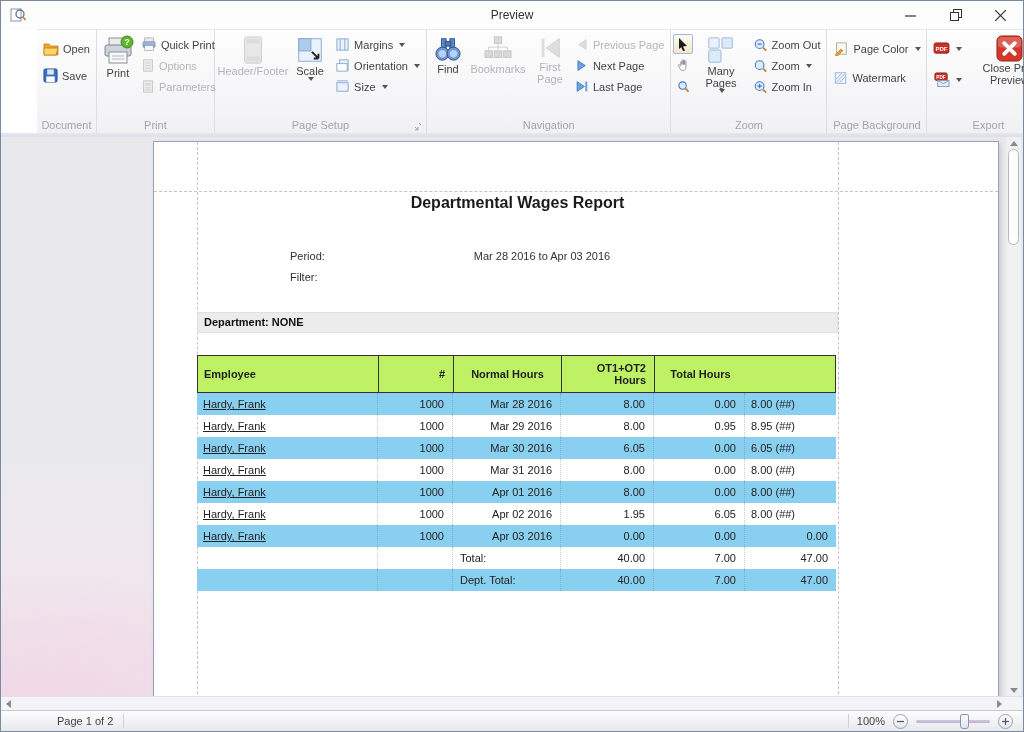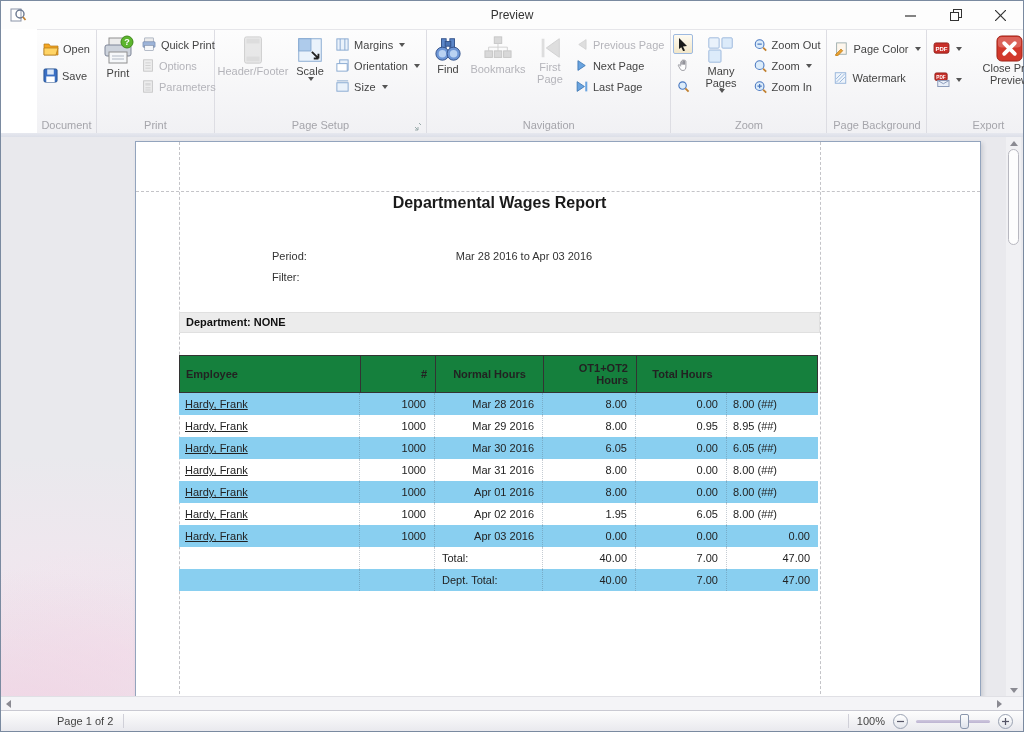--- a/index.html
+++ b/index.html
@@ -28,32 +28,32 @@
   .toolbtn { width:20px; height:20px; display:flex; align-items:center; justify-content:center; margin-bottom:1px; }
   .launcher { position:absolute; right:3px; bottom:2px; width:10px; height:10px; }
 
   
   .ribbon-strip { height:4px; background:linear-gradient(#e6e8ef,#dcdfe8); flex:0 0 auto; }
   .docarea { position:relative; flex:1; background:
       radial-gradient(ellipse 420px 240px at 10px 600px, rgba(243,205,225,.75), transparent 70%),
       radial-gradient(ellipse 300px 160px at 120px 520px, rgba(246,220,235,.5), transparent 70%),
       radial-gradient(ellipse 500px 150px at 60px 430px, rgba(248,228,240,.45), transparent 75%),
       #e9e9ed; overflow:hidden; }
-  .page { position:absolute; left:134px; top:4px; width:846px; height:589px; background:#fff; border:1px solid #93a4bd; box-shadow:2px 2px 4px rgba(60,70,90,.18); }
+  .page { position:absolute; left:152px; top:4px; width:846px; height:589px; background:#fff; border:1px solid #93a4bd; box-shadow:2px 2px 4px rgba(60,70,90,.18); }
   .guide-v { position:absolute; top:0; bottom:0; width:0; border-left:1px dashed #c4c4c8; }
   .guide-h { position:absolute; left:0; right:0; height:0; border-top:1px dashed #c4c4c8; }
 
   .report-title { position:absolute; left:43px; width:641px; top:52px; text-align:center; font-size:16px; font-weight:bold; color:#1a1a1a; }
   .info-row { position:absolute; left:43px; width:641px; height:21px; font-size:11px; color:#333; }
   .info-label { position:absolute; left:93px; top:3px; }
   .info-value { position:absolute; left:160px; width:370px; top:3px; text-align:center; }
   .dept-band { position:absolute; left:43px; width:641px; top:170px; height:21px; background:#ececec; border:1px solid #e0e0e0; font-size:11px; font-weight:bold; color:#111; line-height:19px; padding-left:6px; }
 
   .wtable { position:absolute; left:43px; top:213px; width:639px; font-size:11px; color:#222; }
-  .thead { display:grid; grid-template-columns:181px 75px 108px 93px 91px 89px; border:1px solid #333; height:38px; font-weight:bold; background:#15803d; }
+  .thead { display:grid; grid-template-columns:181px 75px 108px 93px 91px 89px; border:1px solid #333; height:38px; font-weight:bold; background:#bef264; }
   .thcell { display:flex; align-items:center; border-right:1px solid #333; padding:0 8px; }
   .thcell:last-child { border-right:none; }
   .th-left { justify-content:flex-start; padding-left:6px; }
   .th-right { justify-content:flex-end; text-align:right; }
   .th-center { justify-content:center; }
   .trow { display:grid; grid-template-columns:181px 75px 108px 93px 91px 89px; height:22px; line-height:22px; }
   .trow.blue { background:#89CFF0; }
   .tcell { border-right:1px dotted rgba(90,110,130,.35); overflow:hidden; white-space:nowrap; }
   .tcell:last-child { border-right:none; }
   .c0 { padding-left:6px; text-align:left;text-decoration:underline; }

